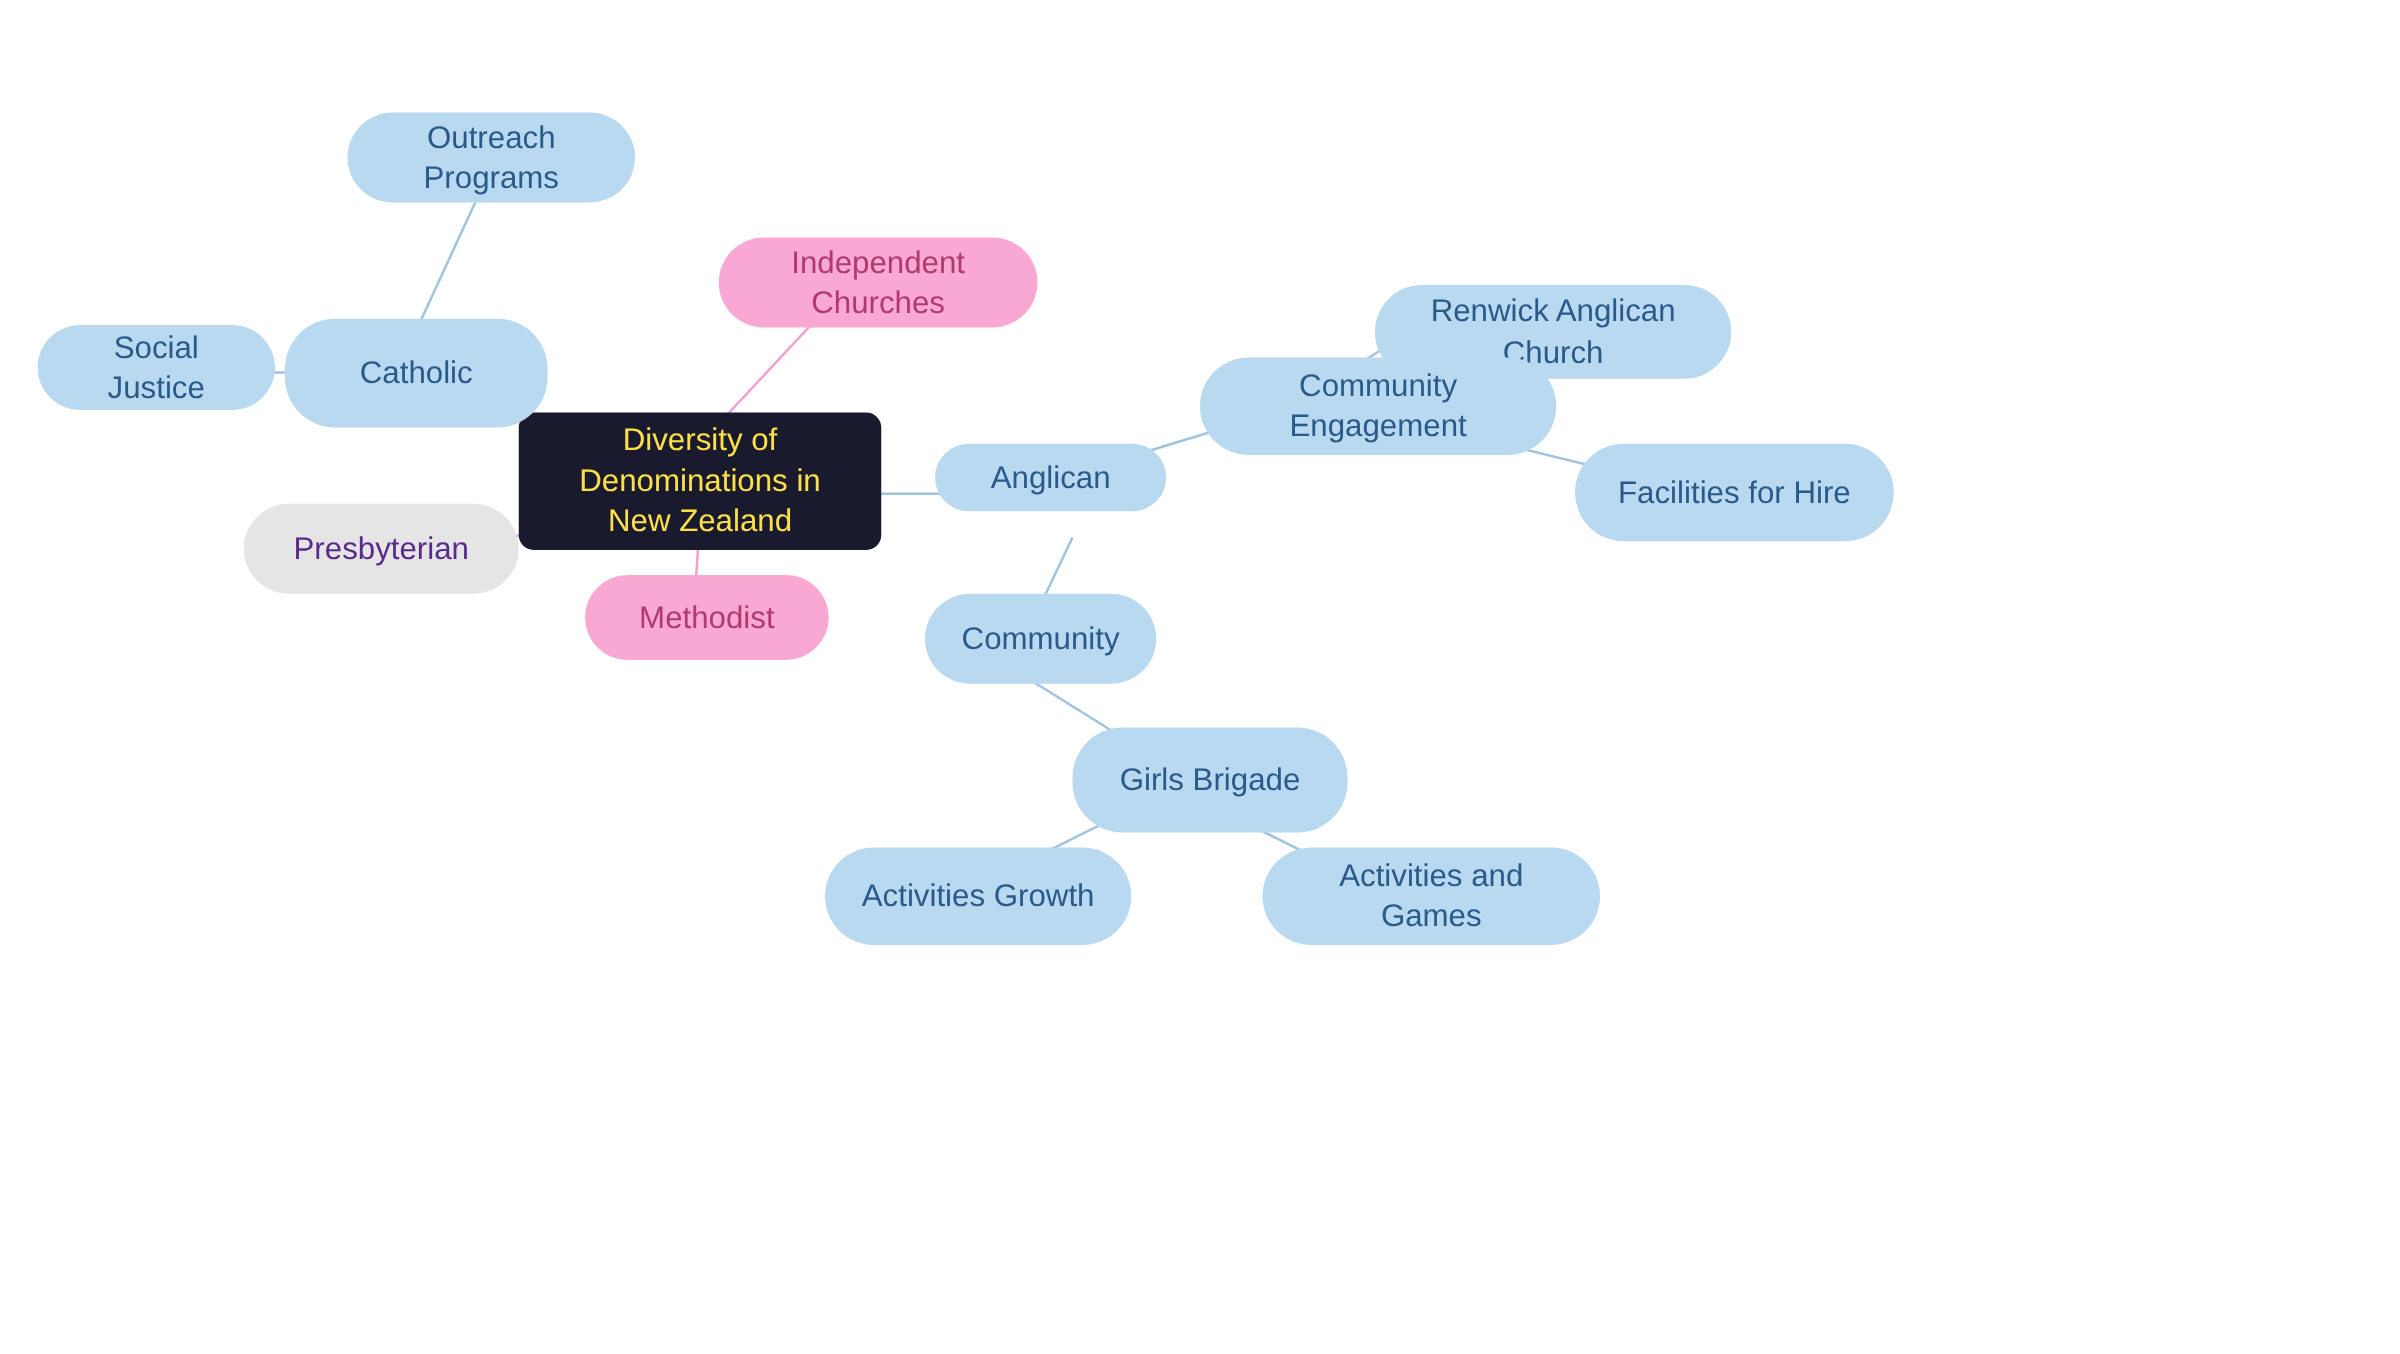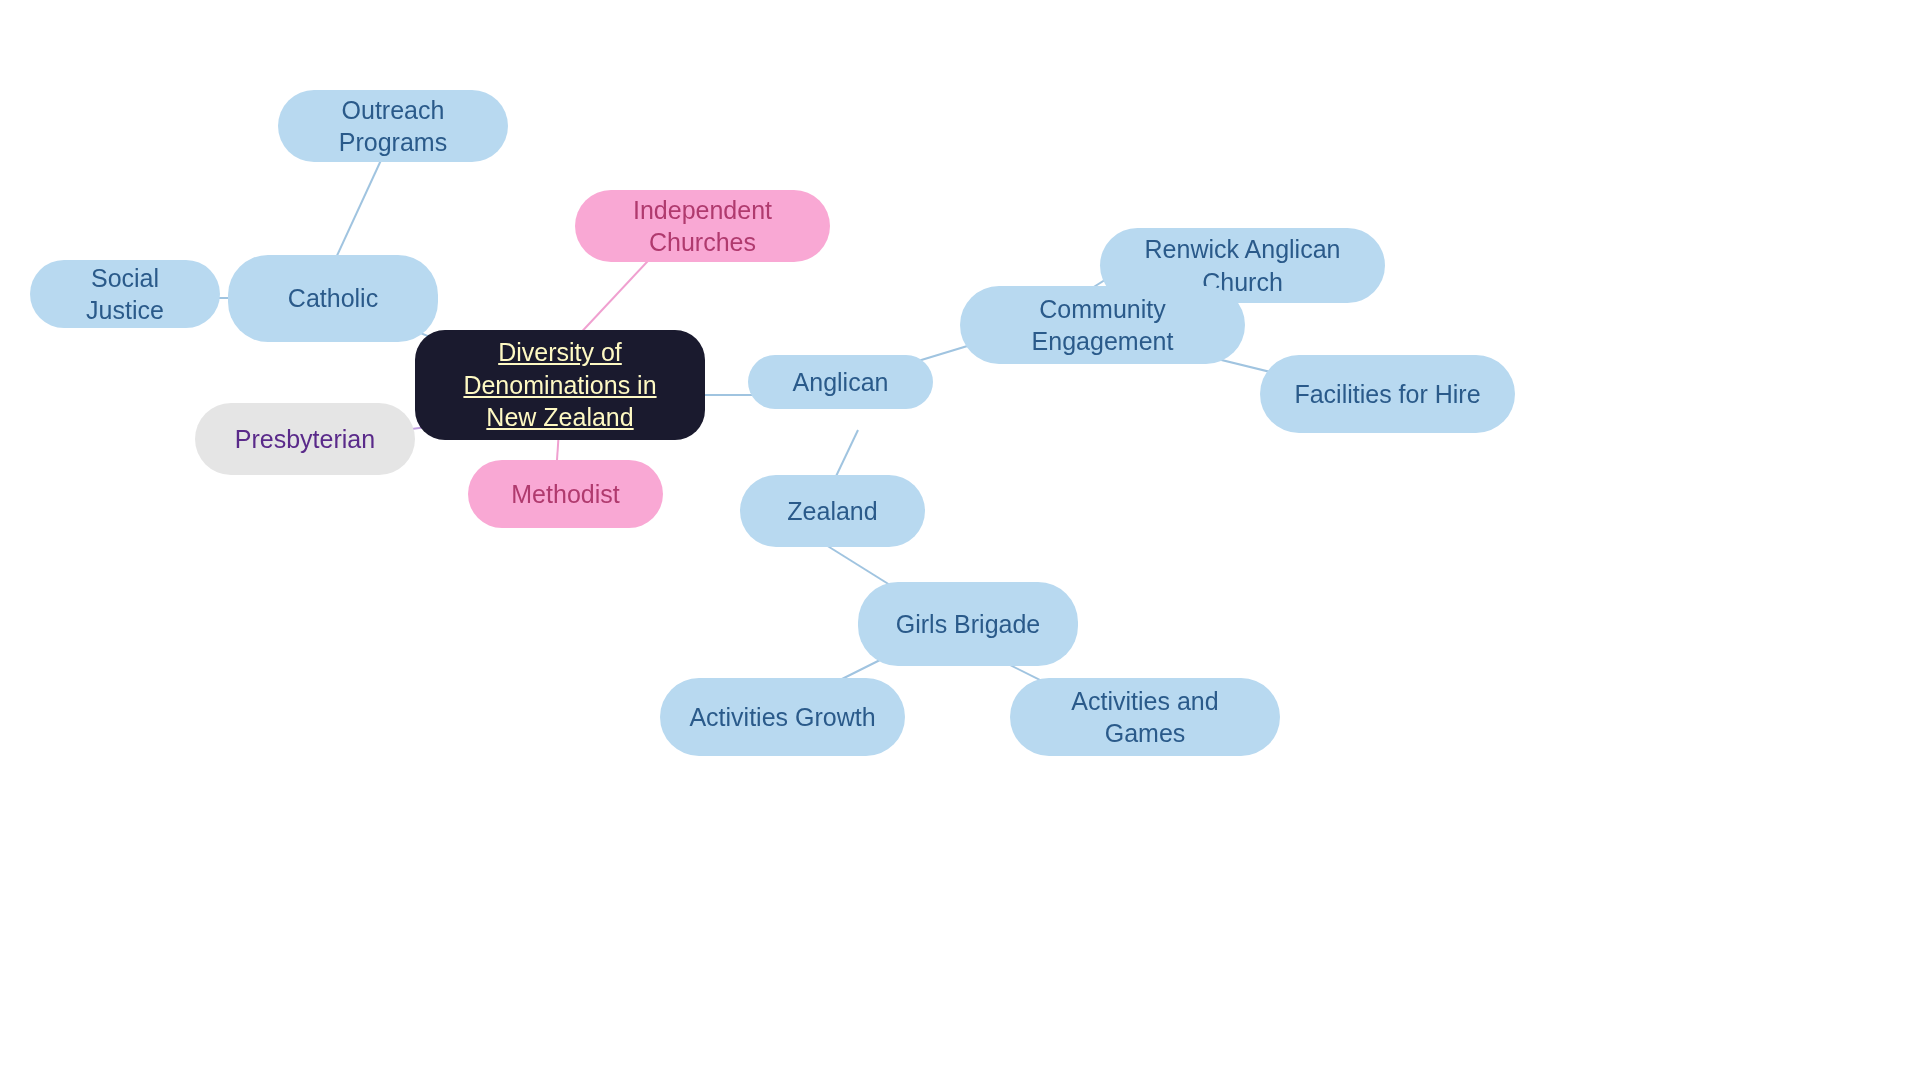--- a/index.html
+++ b/index.html
@@ -35,26 +35,25 @@
 
     .node-label {
       font-size: 25px;
       font-weight: 500;
       line-height: 1.3;
     }
 
     
     .node-central {
       background: #1a1a2e;
-      color: #fef9c3;
-      border-radius: 30px;
+      color: #fde047;
+      border-radius: 12px;
       width: 290px;
       height: 110px;
       font-size: 22px;
-      text-decoration: underline;
     }
 
     
     .node-blue {
       background: #b8d9f0;
       color: #2a5a8a;
       border: none;
     }
 
     
@@ -159,21 +158,21 @@
 
 <div class="node node-blue node-lg" style="left: 960px; top: 286px; width: 285px; height: 78px;">
   <span class="node-label">Community Engagement</span>
 </div>
 
 <div class="node node-blue node-lg" style="left: 1260px; top: 355px; width: 255px; height: 78px;">
   <span class="node-label">Facilities for Hire</span>
 </div>
 
 <div class="node node-blue node-md" style="left: 740px; top: 475px; width: 185px; height: 72px;">
-  <span class="node-label">Zealand</span>
+  <span class="node-label">Community</span>
 </div>
 
 <div class="node node-blue node-lg" style="left: 858px; top: 582px; width: 220px; height: 84px;">
   <span class="node-label">Girls Brigade</span>
 </div>
 
 <div class="node node-blue node-lg" style="left: 660px; top: 678px; width: 245px; height: 78px;">
   <span class="node-label">Activities Growth</span>
 </div>
 

